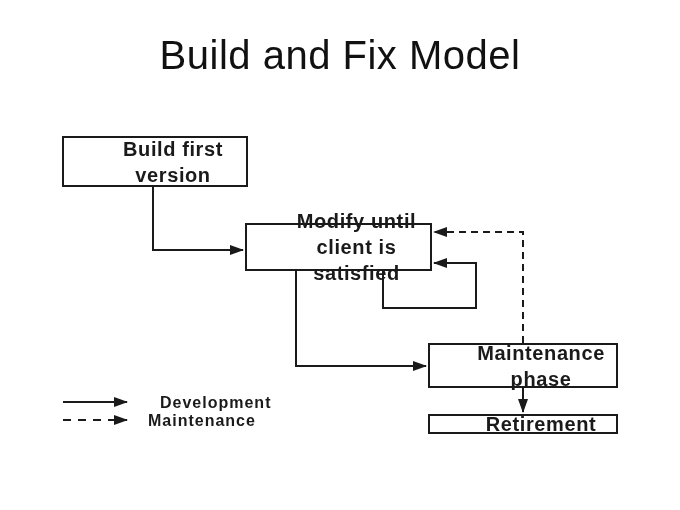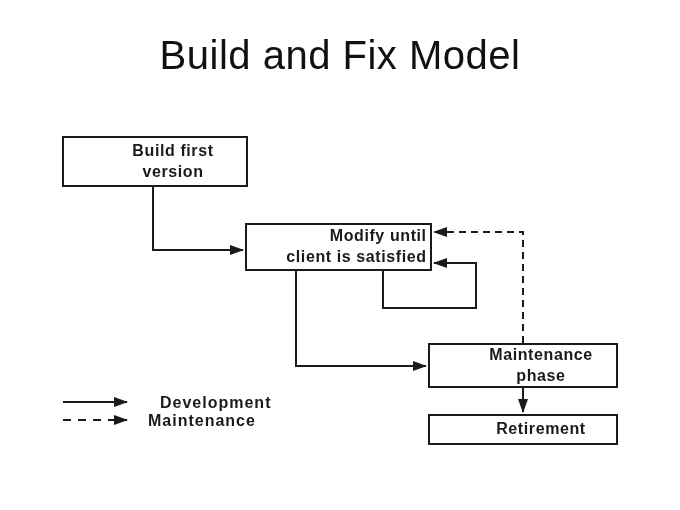--- a/index.html
+++ b/index.html
@@ -29,32 +29,32 @@
   }
   .box {
     position: absolute;
     box-sizing: border-box;
     border: 2px solid #1a1a1a;
     background: #ffffff;
     display: flex;
     align-items: center;
     justify-content: center;
     text-align: center;
-    font-size: 16px;
+    font-size: 20px;
     font-weight: 700;
     letter-spacing: 0.6px;
     line-height: 1.3;
     white-space: pre-line;
     color: #1a1a1a;
     padding-left: 36px;
   }
   .box-build       { left: 62px;  top: 136px; width: 186px; height: 51px; }
-  .box-modify      { left: 245px; top: 223px; width: 187px; height: 48px; text-align: right; }
+  .box-modify      { left: 245px; top: 223px; width: 187px; height: 48px; }
   .box-maintenance { left: 428px; top: 343px; width: 190px; height: 45px; }
-  .box-retirement  { left: 428px; top: 414px; width: 190px; height: 31px; }
+  .box-retirement  { left: 428px; top: 414px; width: 190px; height: 20px; }
   .connectors {
     position: absolute;
     left: 0; top: 0;
     width: 680px;
     height: 510px;
   }
   .legend-label {
     position: absolute;
     font-size: 16px;
     font-weight: 700;

